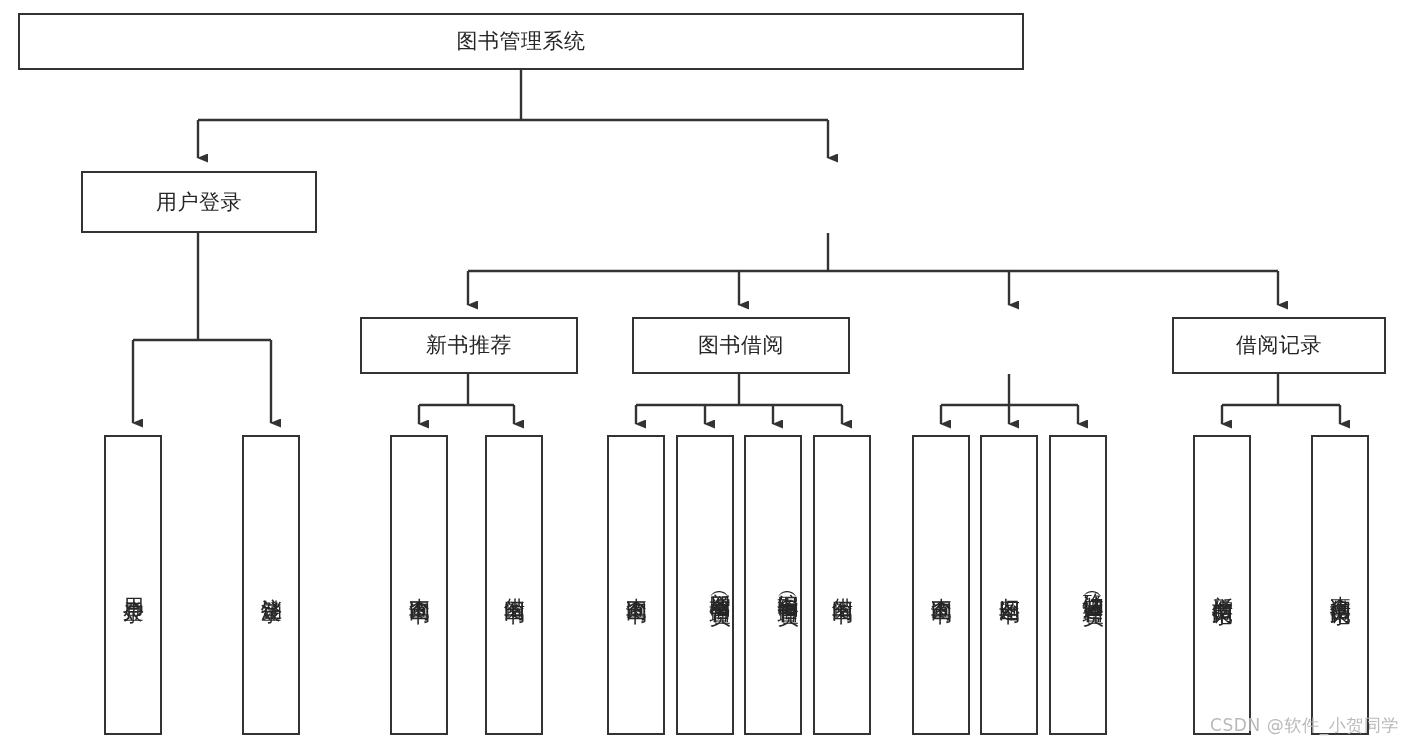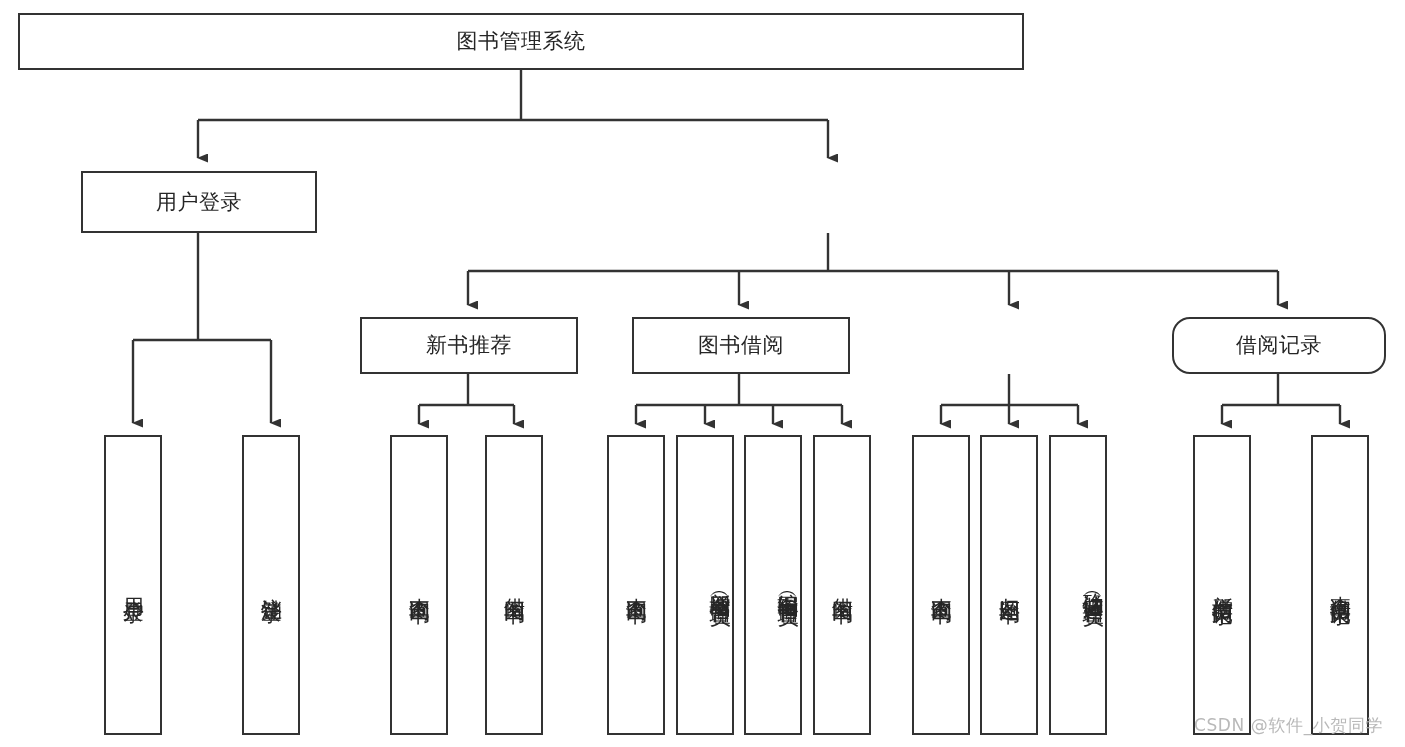--- a/index.html
+++ b/index.html
@@ -120,21 +120,21 @@
   <div class="node horizontal" style="left:18px; top:13px; width:1006px; height:57px;">图书管理系统</div>
 
   <div class="node horizontal" style="left:81px; top:171px; width:236px; height:62px;">用户登录</div>
 
 
   <div class="node horizontal" style="left:360px; top:317px; width:218px; height:57px;">新书推荐</div>
 
   <div class="node horizontal" style="left:632px; top:317px; width:218px; height:57px;">图书借阅</div>
 
 
-  <div class="node horizontal" style="left:1172px; top:317px; width:214px; height:57px;border-radius:18px;">借阅记录</div>
+  <div class="node horizontal" style="left:1172px; top:317px; width:214px; height:57px;">借阅记录</div>
 
   <div class="node vertical" style="left:104px; top:435px; width:58px; height:300px;">用户登录</div>
 
   <div class="node vertical" style="left:242px; top:435px; width:58px; height:300px;">注销登录</div>
 
   <div class="node vertical" style="left:390px; top:435px; width:58px; height:300px;">查询图书</div>
 
   <div class="node vertical" style="left:485px; top:435px; width:58px; height:300px;">借阅图书</div>
 
   <div class="node vertical" style="left:607px; top:435px; width:58px; height:300px;">查询图书</div>
@@ -148,15 +148,15 @@
   <div class="node vertical" style="left:912px; top:435px; width:58px; height:300px;">查询图书</div>
 
   <div class="node vertical" style="left:980px; top:435px; width:58px; height:300px;">归还图书</div>
 
   <div class="node vertical top-aligned" style="left:1049px; top:435px; width:58px; height:300px;">确认归还（管理员）</div>
 
   <div class="node vertical" style="left:1193px; top:435px; width:58px; height:300px;">新增借阅记录</div>
 
   <div class="node vertical" style="left:1311px; top:435px; width:58px; height:300px;">查询借阅记录</div>
 
-  <div class="watermark" style="left:1194px; top:714px;">CSDN @软件_小贺同学</div>
+  <div class="watermark" style="left:1194px; top:714px;padding-left:16px;">CSDN @软件_小贺同学</div>
 
 </div>
 
 </body></html>

